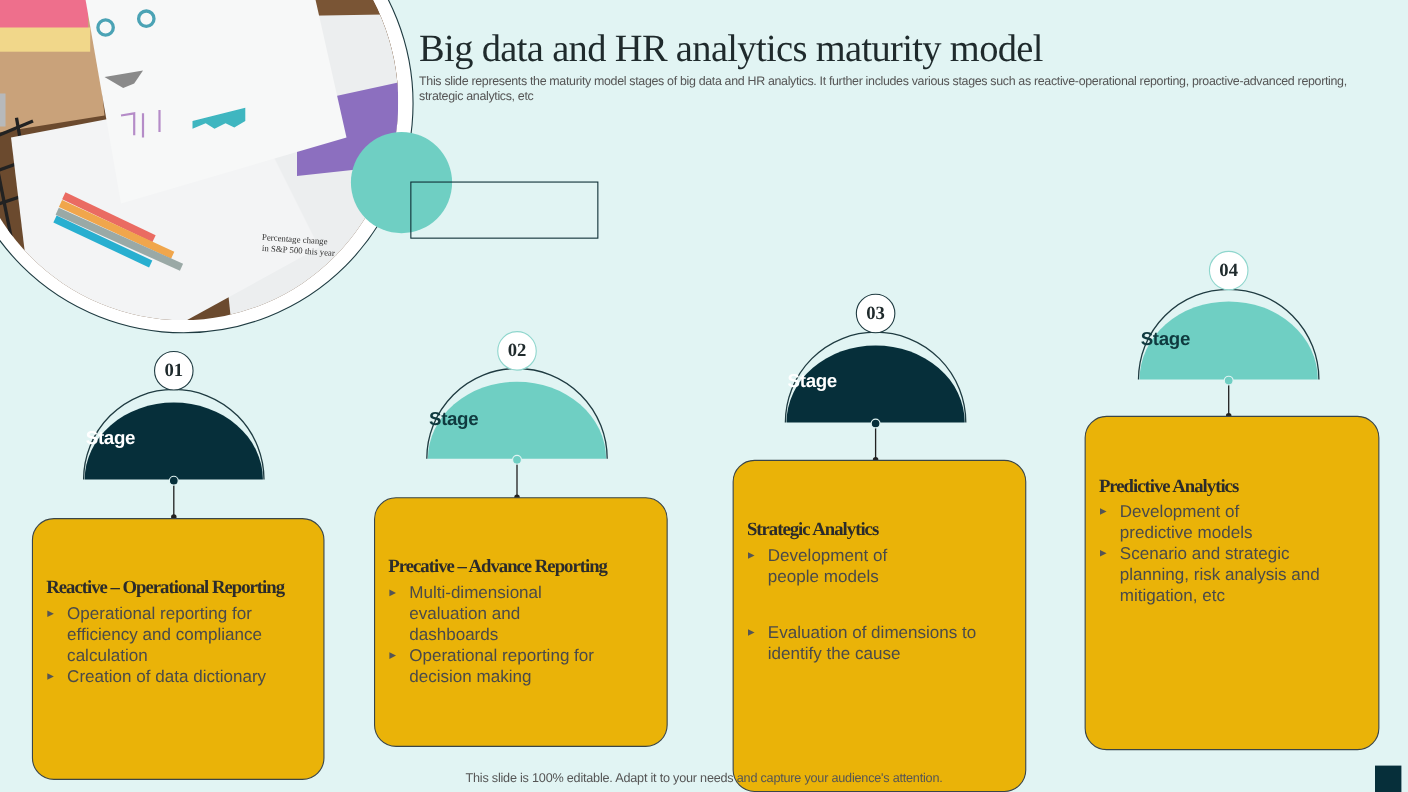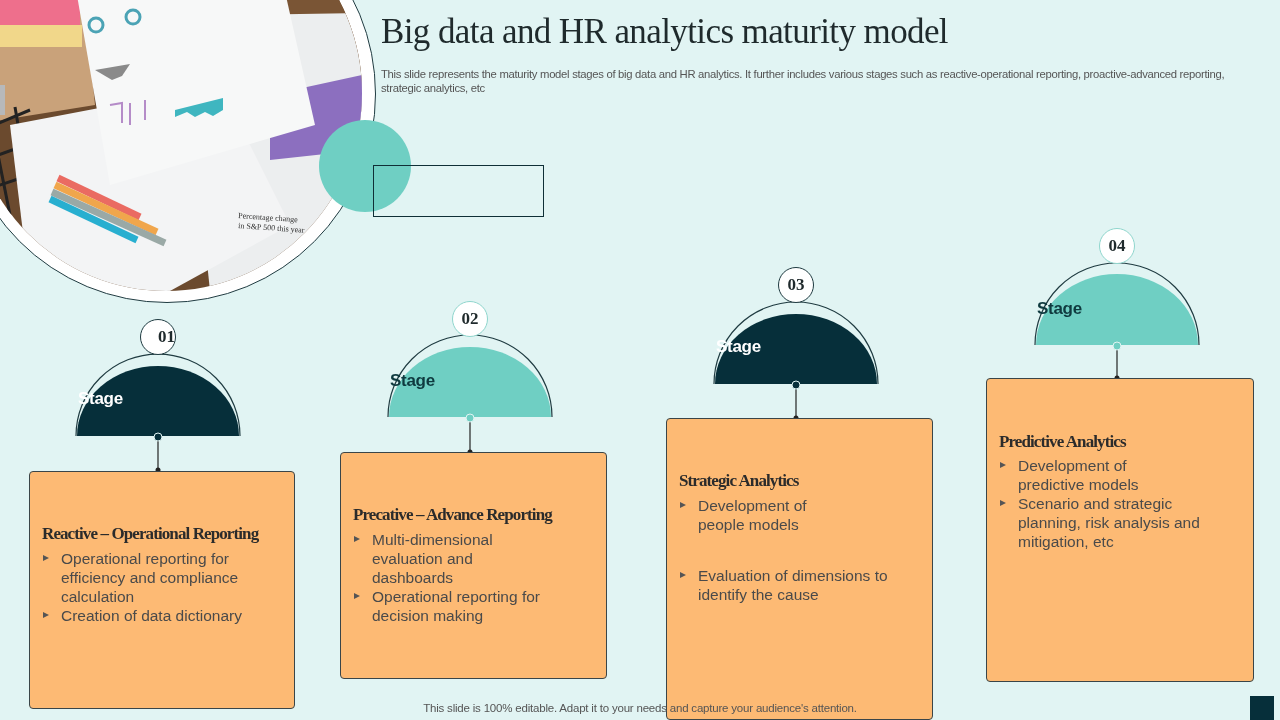--- a/index.html
+++ b/index.html
@@ -2,21 +2,21 @@
 <html><head>
 <meta charset="utf-8">
 <style>
   html, body { margin: 0; padding: 0; }
   body {
     width: 1280px; height: 720px; overflow: hidden; position: relative;
     background: #e1f4f3;
     font-family: "Liberation Sans", sans-serif;
   }
   .title {
-    position: absolute; left: 381px; top: 12px;
+    position: absolute; left: 381px; top: 24px;
     font-family: "Liberation Serif", serif;
     font-size: 35px; color: #1f2a2c; letter-spacing: -0.6px;
     white-space: nowrap; margin: 0; font-weight: normal;
   }
   .subtitle {
     position: absolute; left: 381px; top: 67px; width: 870px;
     font-size: 11.3px; line-height: 14px; color: #555;
     letter-spacing: -0.3px;
   }
   
@@ -44,22 +44,22 @@
     font-family: Liberation Sans, sans-serif; font-weight: bold; font-size: 17px;
     letter-spacing: -0.3px;
   }
   .num {
     position: absolute; width: 36px; height: 36px; border-radius: 50%;
     background: #ffffff; box-sizing: border-box;
     font-family: "Liberation Serif", serif; font-weight: bold; font-size: 17px;
     color: #1f2a2c; text-align: center; line-height: 34px;
   }
   .card {
-    position: absolute; background: #fdba74;
-    border: 1.2px solid #3a4548; border-radius: 4px; box-sizing: border-box;
+    position: absolute; background: #eab308;
+    border: 1.2px solid #3a4548; border-radius: 20px; box-sizing: border-box;
   }
   .card-title {
     position: absolute; left: 12px; right: 4px;
     font-family: "Liberation Serif", serif; font-weight: bold;
     font-size: 17px; color: #2b2b2b; letter-spacing: -0.9px; white-space: nowrap;
   }
   .card ul {
     position: absolute; left: 12px; right: 8px; margin: 0; padding: 0; list-style: none;
   }
   .card li {
@@ -131,21 +131,21 @@
 
 <div class="stage" style="left:0;top:0;">
   <svg width="1280" height="720">
     <path d="M76,436 A82,82 0 0 1 240,436" fill="none" stroke="#1f3b41" stroke-width="1.2"></path>
     <path d="M77,436 A81,70 0 0 1 239,436 Z" fill="#062f3a"></path>
     <line x1="158" y1="437" x2="158" y2="470" stroke="#222" stroke-width="1.2"></line>
     <circle cx="158" cy="437" r="4" fill="#062f3a" stroke="#e1f4f3" stroke-width="1"></circle>
     <circle cx="158" cy="470" r="2.5" fill="#222"></circle>
   </svg>
   <div class="stage-label" style="left:78px;top:389px;color:#ffffff;">Stage</div>
-  <div class="num" style="left:140px;top:319px;border:1.8px solid #1f3b41;text-align:right;">01</div>
+  <div class="num" style="left:140px;top:319px;border:1.8px solid #1f3b41;">01</div>
   <div class="card" style="left:29px;top:471px;width:266px;height:238px;">
     <div class="card-title" style="top:52px;">Reactive – Operational Reporting</div>
     <ul style="top:77px;">
       <li style="width:180px;">Operational reporting for efficiency and compliance calculation</li>
       <li>Creation of data dictionary</li>
     </ul>
   </div>
 </div>
 
 <div class="stage" style="left:0;top:0;">

